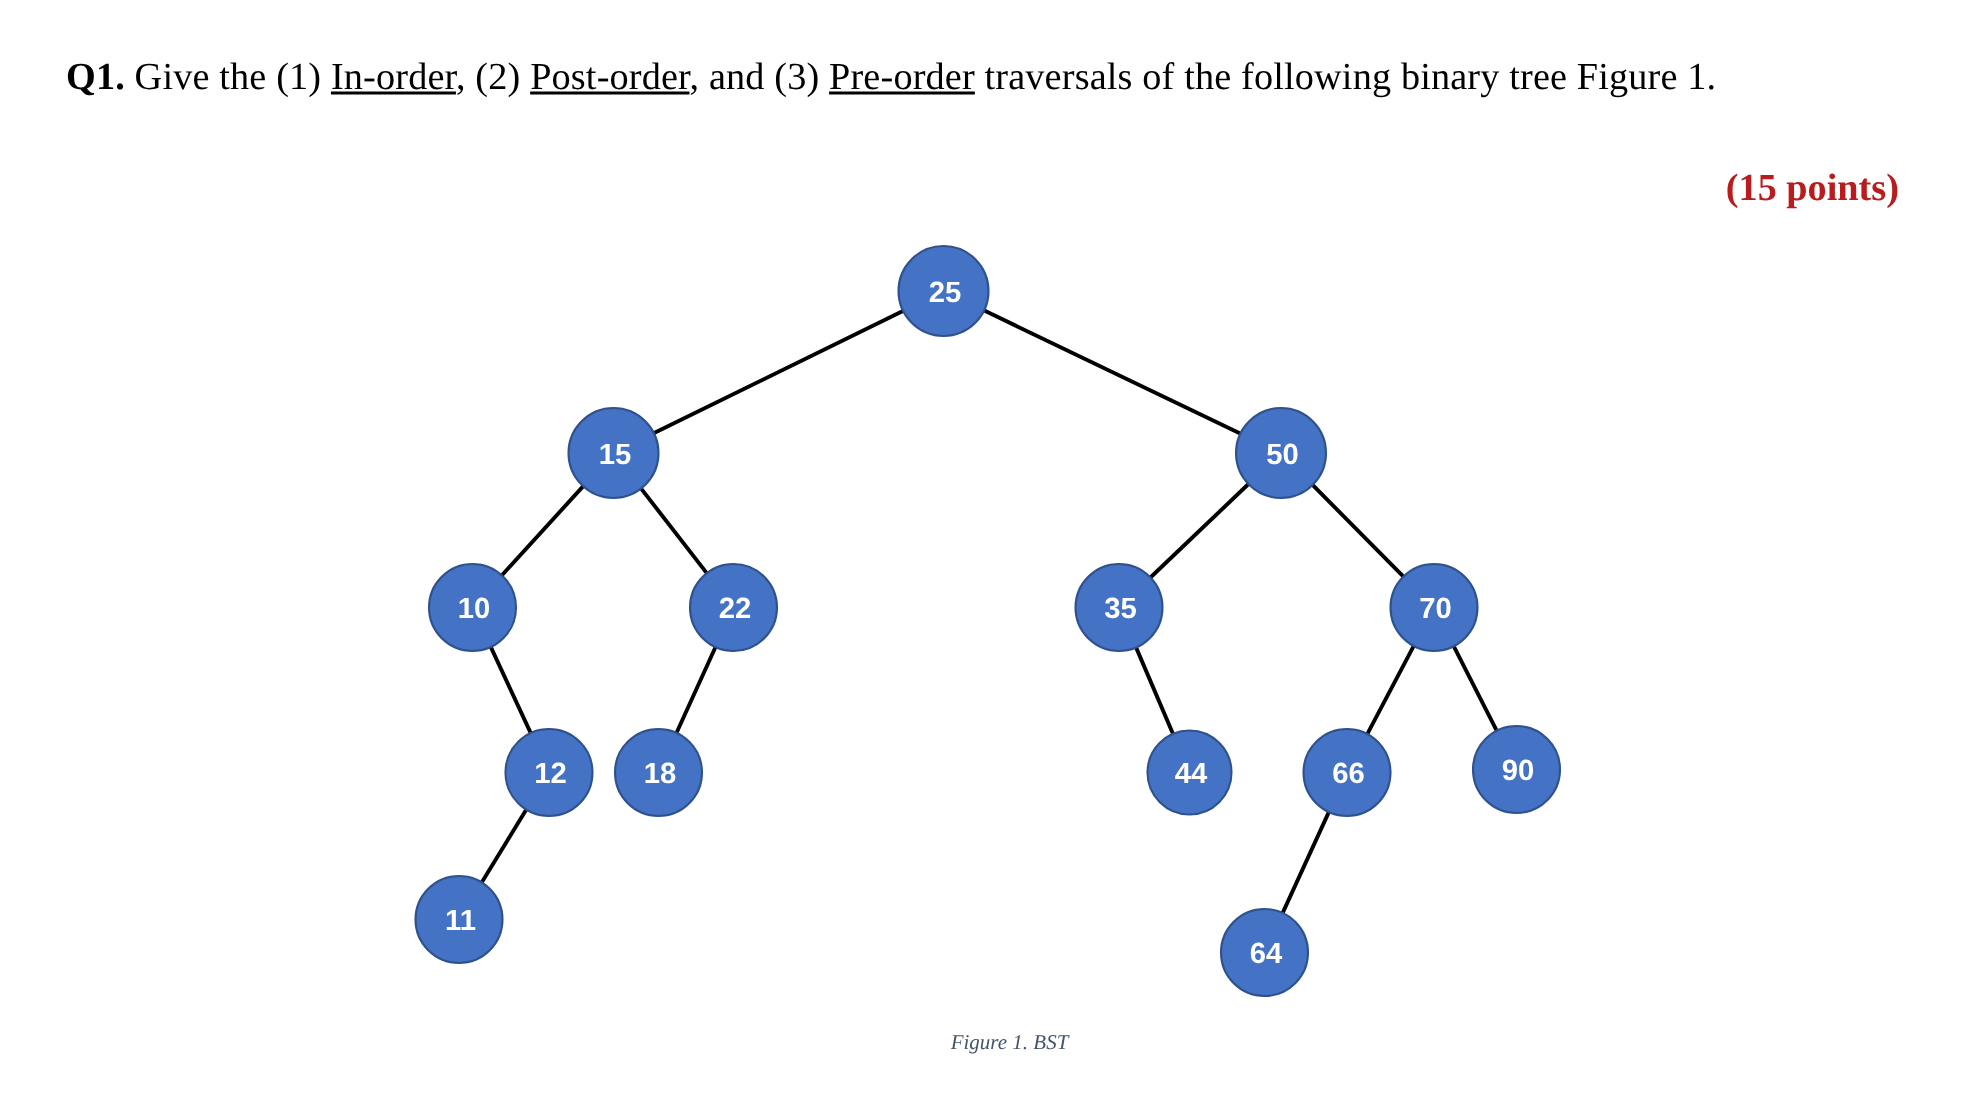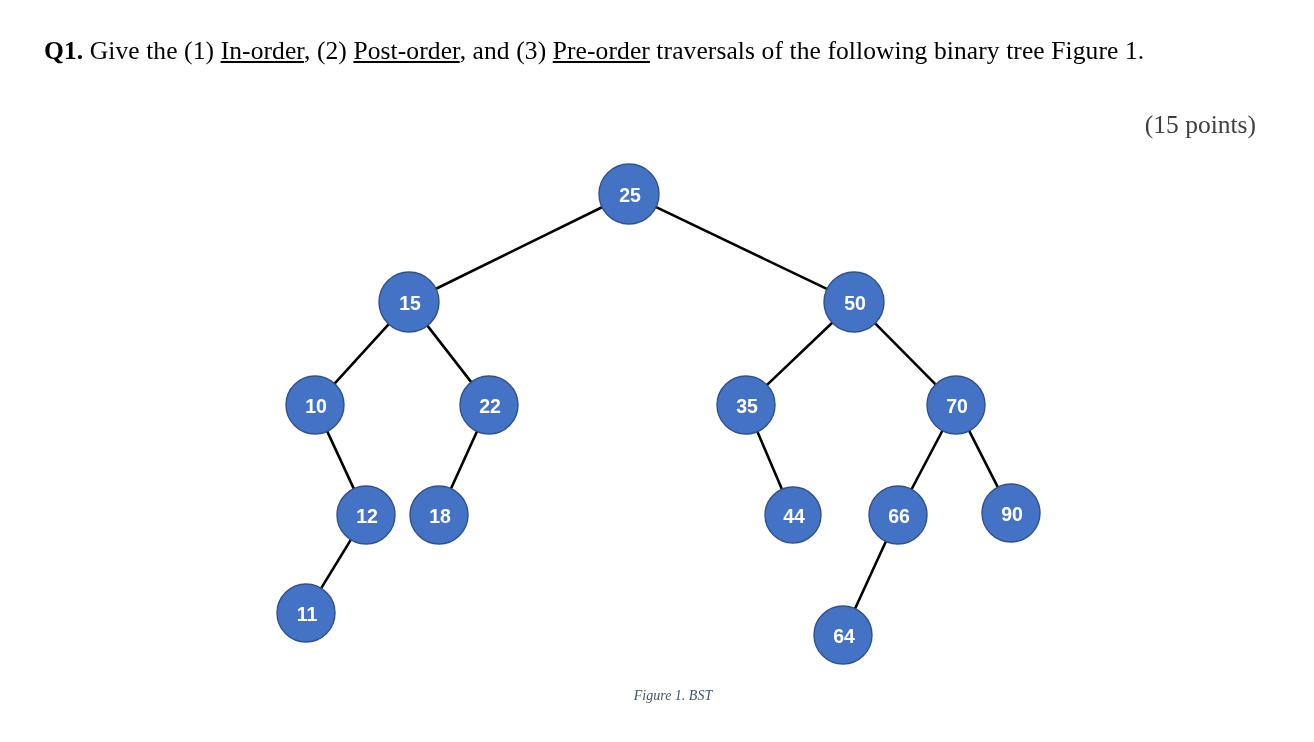--- a/index.html
+++ b/index.html
@@ -26,27 +26,28 @@
     font-size: 25.5px;
     line-height: 34px;
     color: #000000;
     letter-spacing: 0.1px;
   }
   .q-label { font-weight: bold; }
   .underlined { text-decoration: underline; text-underline-offset: 2px; }
 
   #points-line {
     position: absolute;
-    right: 58px;
+    right: 48px;
     top: 108px;
     font-family: "Liberation Serif", serif;
     font-size: 25.5px;
     line-height: 34px;
-    color: #404040;
+    color: #b91c1c;
     white-space: nowrap;
+    font-weight: bold;
   }
 
   
   #figure-area {
     position: absolute;
     left: 0;
     top: 150px;
     width: 1314px;
     height: 592px;
     margin-left: 16px;

